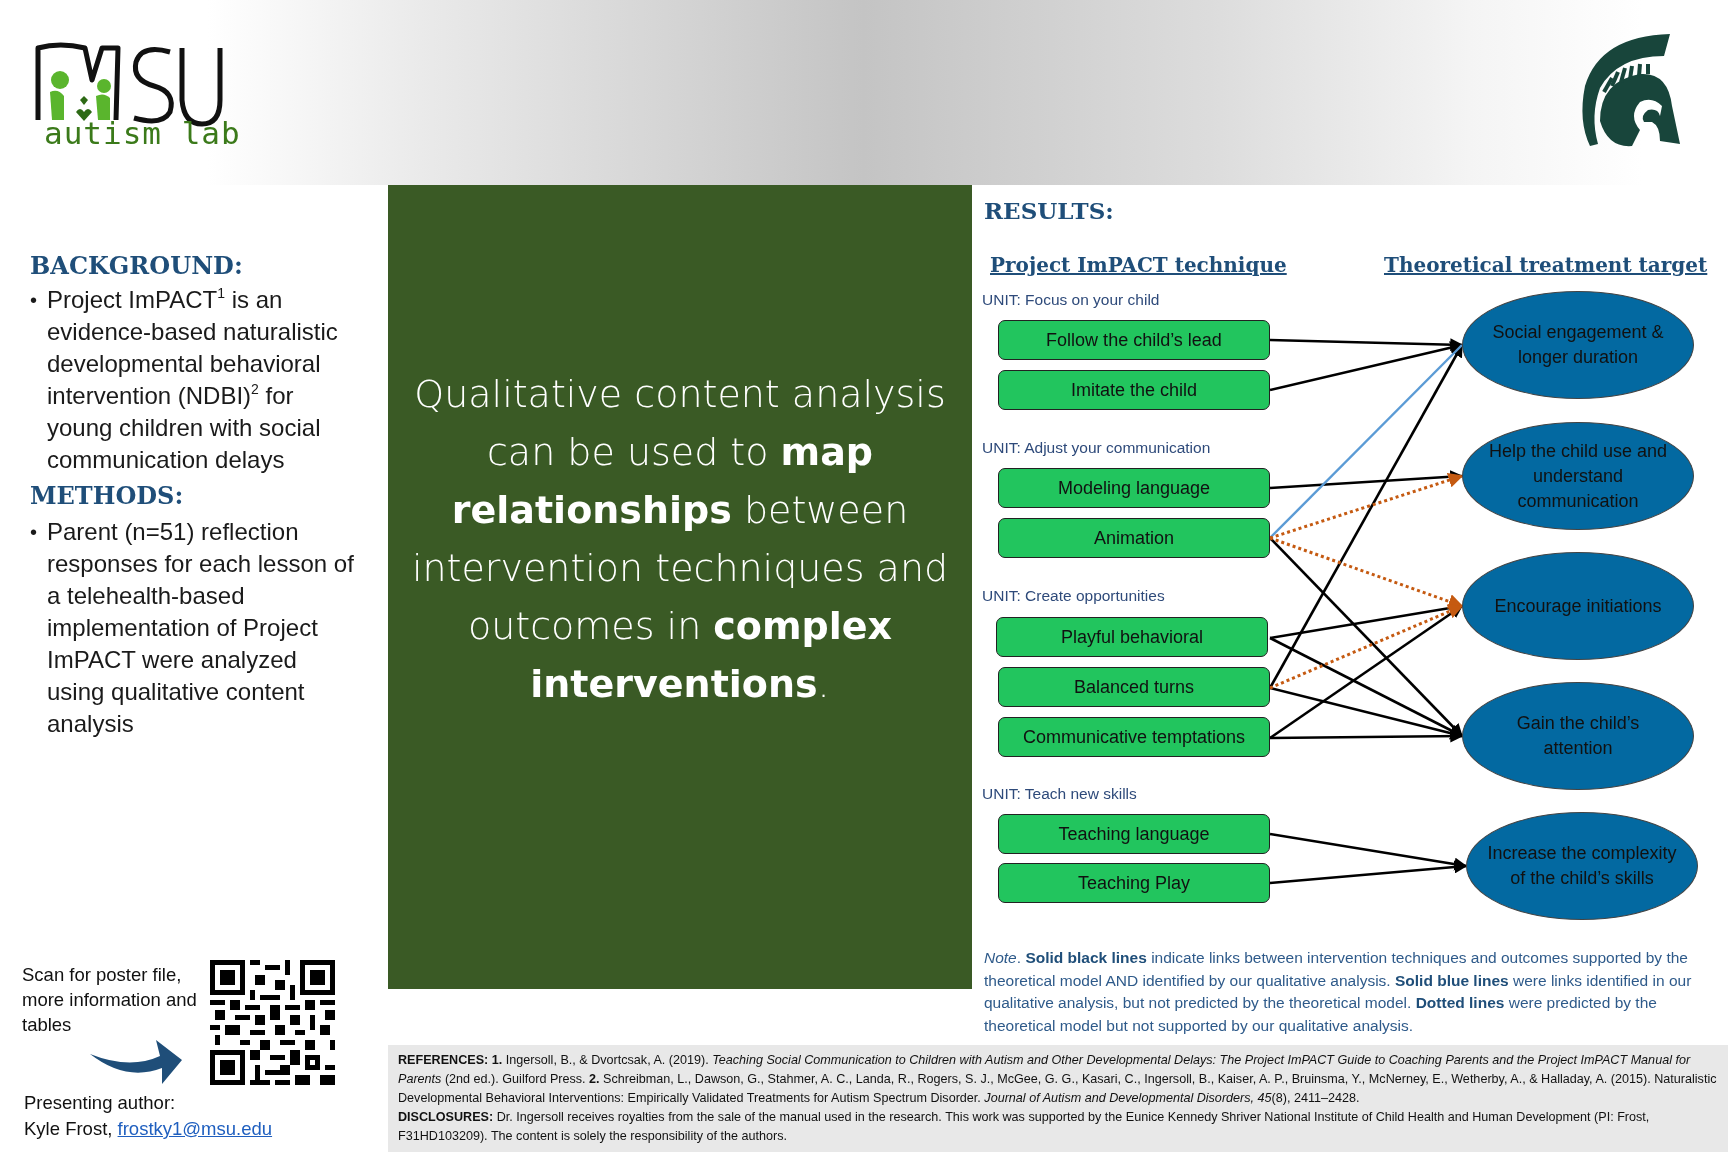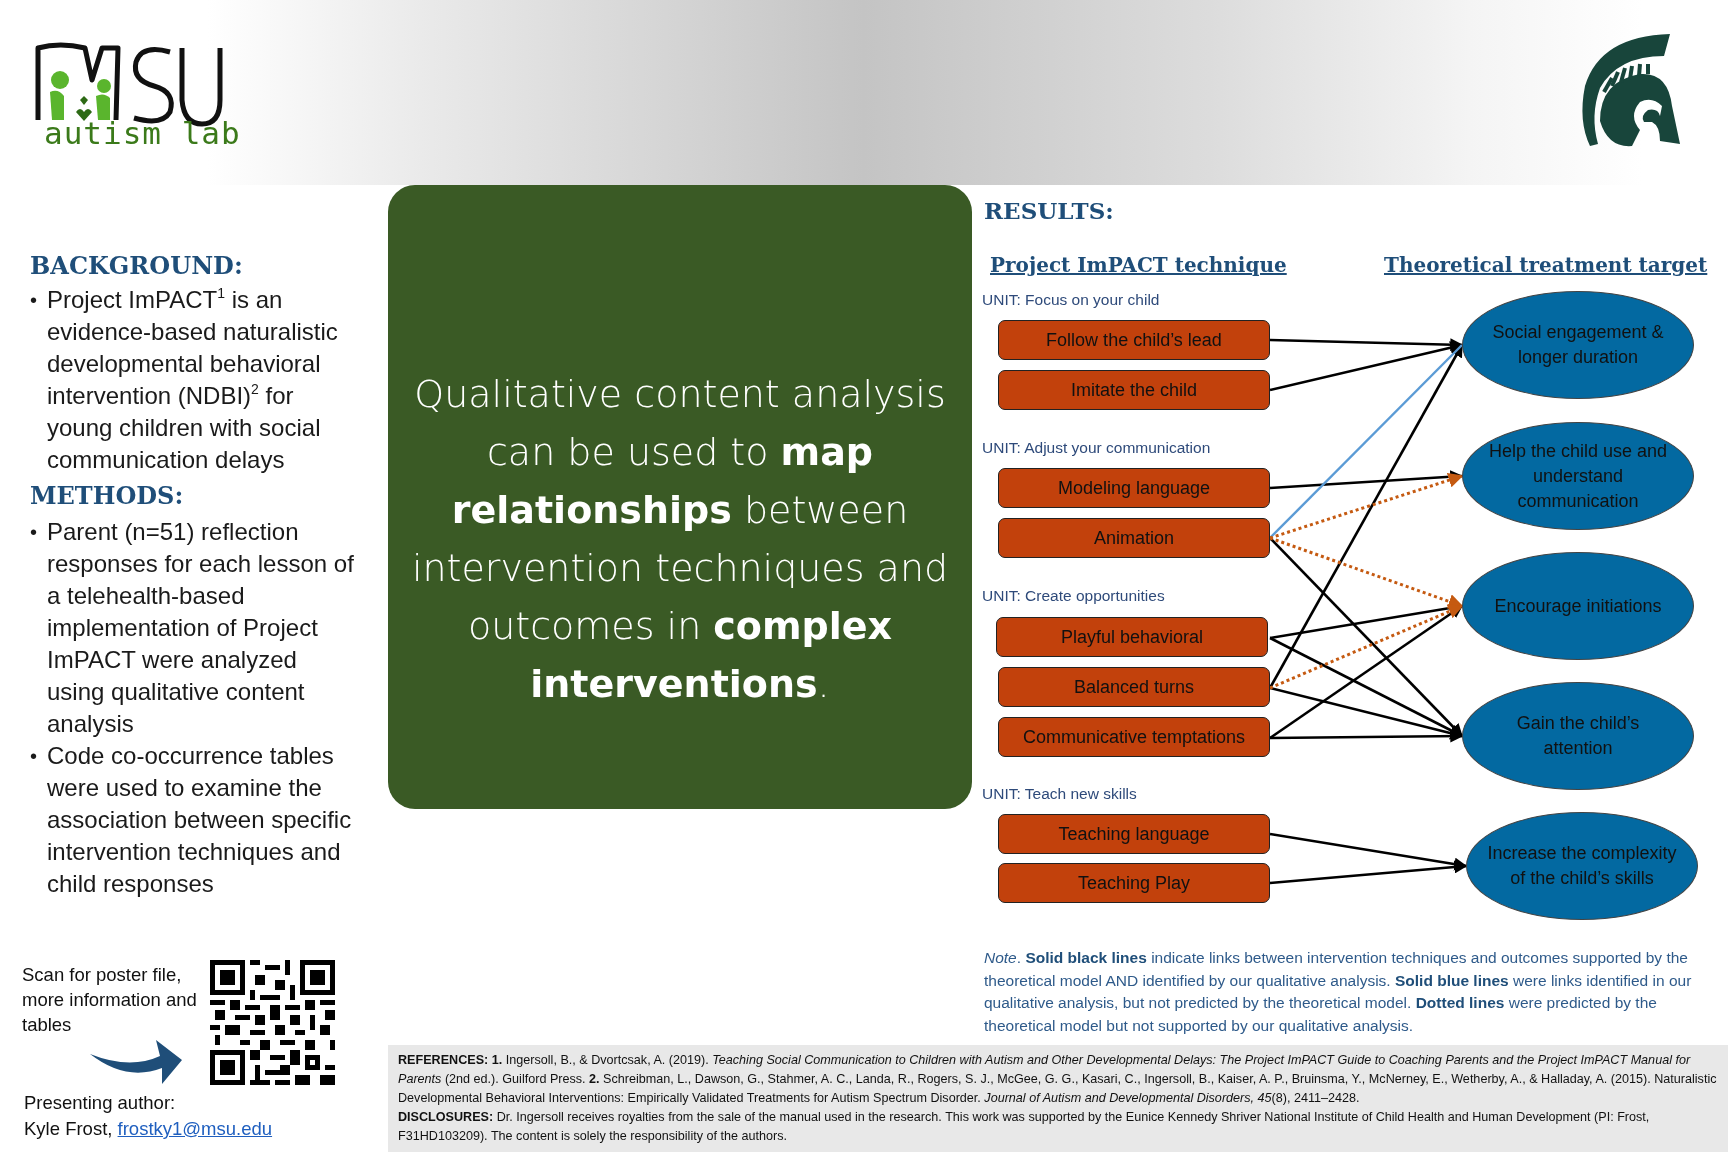--- a/index.html
+++ b/index.html
@@ -24,30 +24,30 @@
   .bullet { position:relative; padding-left:17px; }
   .bullet::before { content:"•"; position:absolute; left:0; top:0; font-size:20px; }
   sup { font-size:14px; vertical-align:top; line-height:1; position:relative; top:2px; }
   .scan-text { position:absolute; left:22px; top:962px; width:180px; font-family:"Liberation Sans", sans-serif; font-size:18.5px; line-height:25px; color:#111; }
   .qr { position:absolute; left:210px; top:960px; width:125px; height:125px; }
   .arrow { position:absolute; left:90px; top:1032px; width:92px; height:52px; }
   .presenting { position:absolute; left:24px; top:1090px; font-family:"Liberation Sans", sans-serif; font-size:18.5px; line-height:26px; color:#111; }
   .presenting a { color:#1f5fbf; text-decoration:underline;text-align:right; }
 
   
-  .green { position:absolute; left:388px; top:185px; width:584px; height:624px; background:#3a5a25;border-radius:27px; }
+  .green { position:absolute; left:388px; top:185px; width:584px; height:804px; background:#3a5a25; }
   .green-text { position:absolute; left:10px; top:180px; width:564px; text-align:center; color:#fff; font-family:"DejaVu Sans", sans-serif; font-size:38px; line-height:58px; font-weight:300; }
   .green-text b { font-weight:bold; }
 
   
   .results { position:absolute; left:972px; top:185px; width:756px; height:860px; }
   .results-title { position:absolute; left:12px; top:12px; font-family:"DejaVu Serif", serif; font-weight:bold; font-size:23px; color:#1f4e79; }
   .col-head { position:absolute; top:68px; font-family:"DejaVu Serif", serif; font-weight:bold; font-size:20px; color:#1f4e79; text-decoration:underline; }
   .unit-label { position:absolute; left:10px; font-family:"Liberation Sans", sans-serif; font-size:15.5px; color:#2e4a7a; }
-  .tech-box { position:absolute; left:26px; width:272px; height:40px; background:#c2410c; border:1.3px solid #222; border-radius:7px;
+  .tech-box { position:absolute; left:26px; width:272px; height:40px; background:#22c55e; border:1.3px solid #222; border-radius:7px;
     display:flex; align-items:center; justify-content:center; font-family:"Liberation Sans", sans-serif; font-size:18px; color:#111; }
   .target { position:absolute; left:490px; width:232px; height:108px; border:1.2px solid #444; border-radius:50%; background:#0369a1;
     display:flex; align-items:center; justify-content:center; text-align:center; font-family:"Liberation Sans", sans-serif; font-size:18px; line-height:25px; color:#111; padding:0 20px; }
   .links { position:absolute; left:0; top:0; width:756px; height:860px; pointer-events:none; }
   .note { position:absolute; left:12px; top:762px; width:740px; font-family:"Liberation Sans", sans-serif; font-size:15.5px; line-height:22.5px; color:#2e5a8a; }
   .note i { font-style:italic; }
   .note b { font-weight:bold; color:#1f4e79; }
 
   
   .refs { position:absolute; left:388px; top:1045px; width:1340px; height:107px; background:#e8e8e8; padding:6px 10px 0 10px;
@@ -97,21 +97,20 @@
 
 <div class="left-col">
   <div class="section-head" style="top:55px;">BACKGROUND:</div>
   <div class="bullets" style="top:88px;">
     <div class="bullet"><span>Project ImPACT</span><sup>1</sup><span> is an evidence-based naturalistic developmental behavioral intervention (NDBI)</span><sup>2</sup><span> for young children with social communication delays</span></div>
   </div>
 
   <div class="section-head" style="top:285px;">METHODS:</div>
   <div class="bullets" style="top:320px;">
     <div class="bullet">Parent (n=51) reflection responses for each lesson of a telehealth-based implementation of Project ImPACT were analyzed using qualitative content analysis</div>
-    <div class="bullet">Code co-occurrence tables were used to examine the association between specific intervention techniques and child responses</div>
   </div>
 </div>
 
 <div class="scan-text">Scan for poster file, more information and tables</div>
 <svg class="arrow" viewBox="0 0 92 52">
   <path d="M0 22 Q40 38 70 24 L66 8 L92 28 L72 52 L72 36 Q36 50 0 22 Z" fill="#1f4e79"></path>
 </svg>
 <div class="qr">
   <svg width="125" height="125" viewBox="0 0 25 25" shape-rendering="crispEdges">
     <rect width="25" height="25" fill="#fff"></rect>

